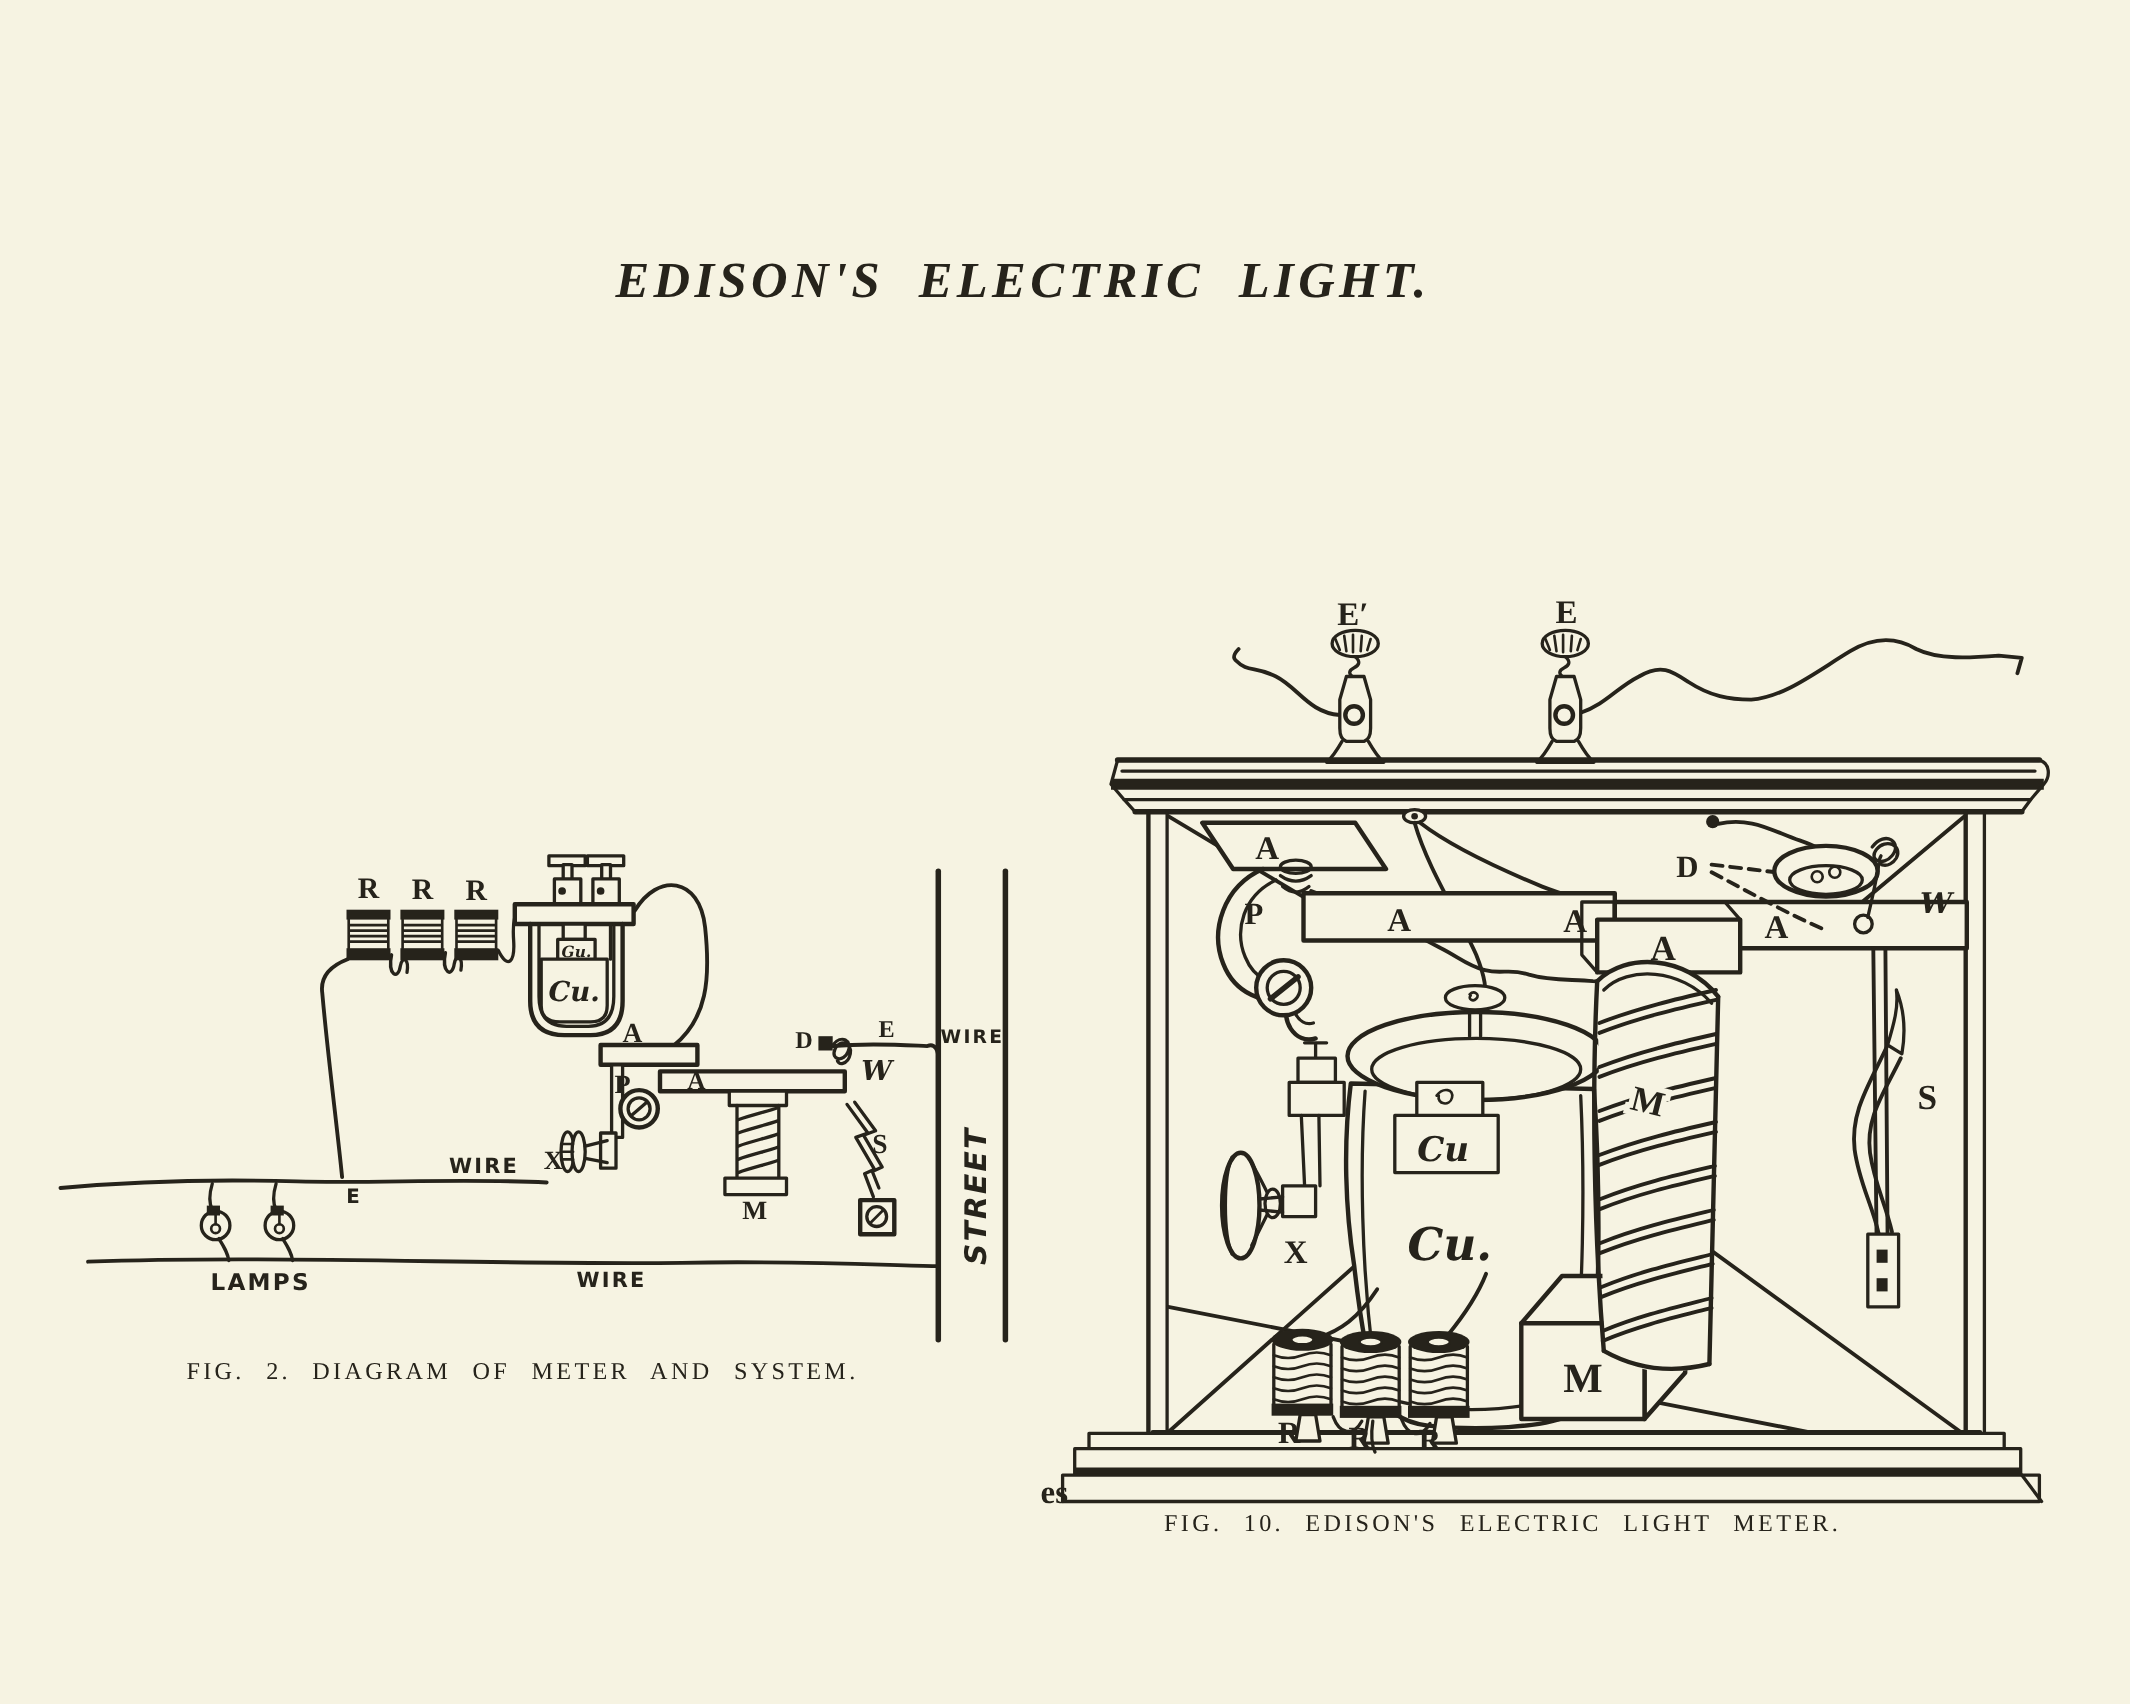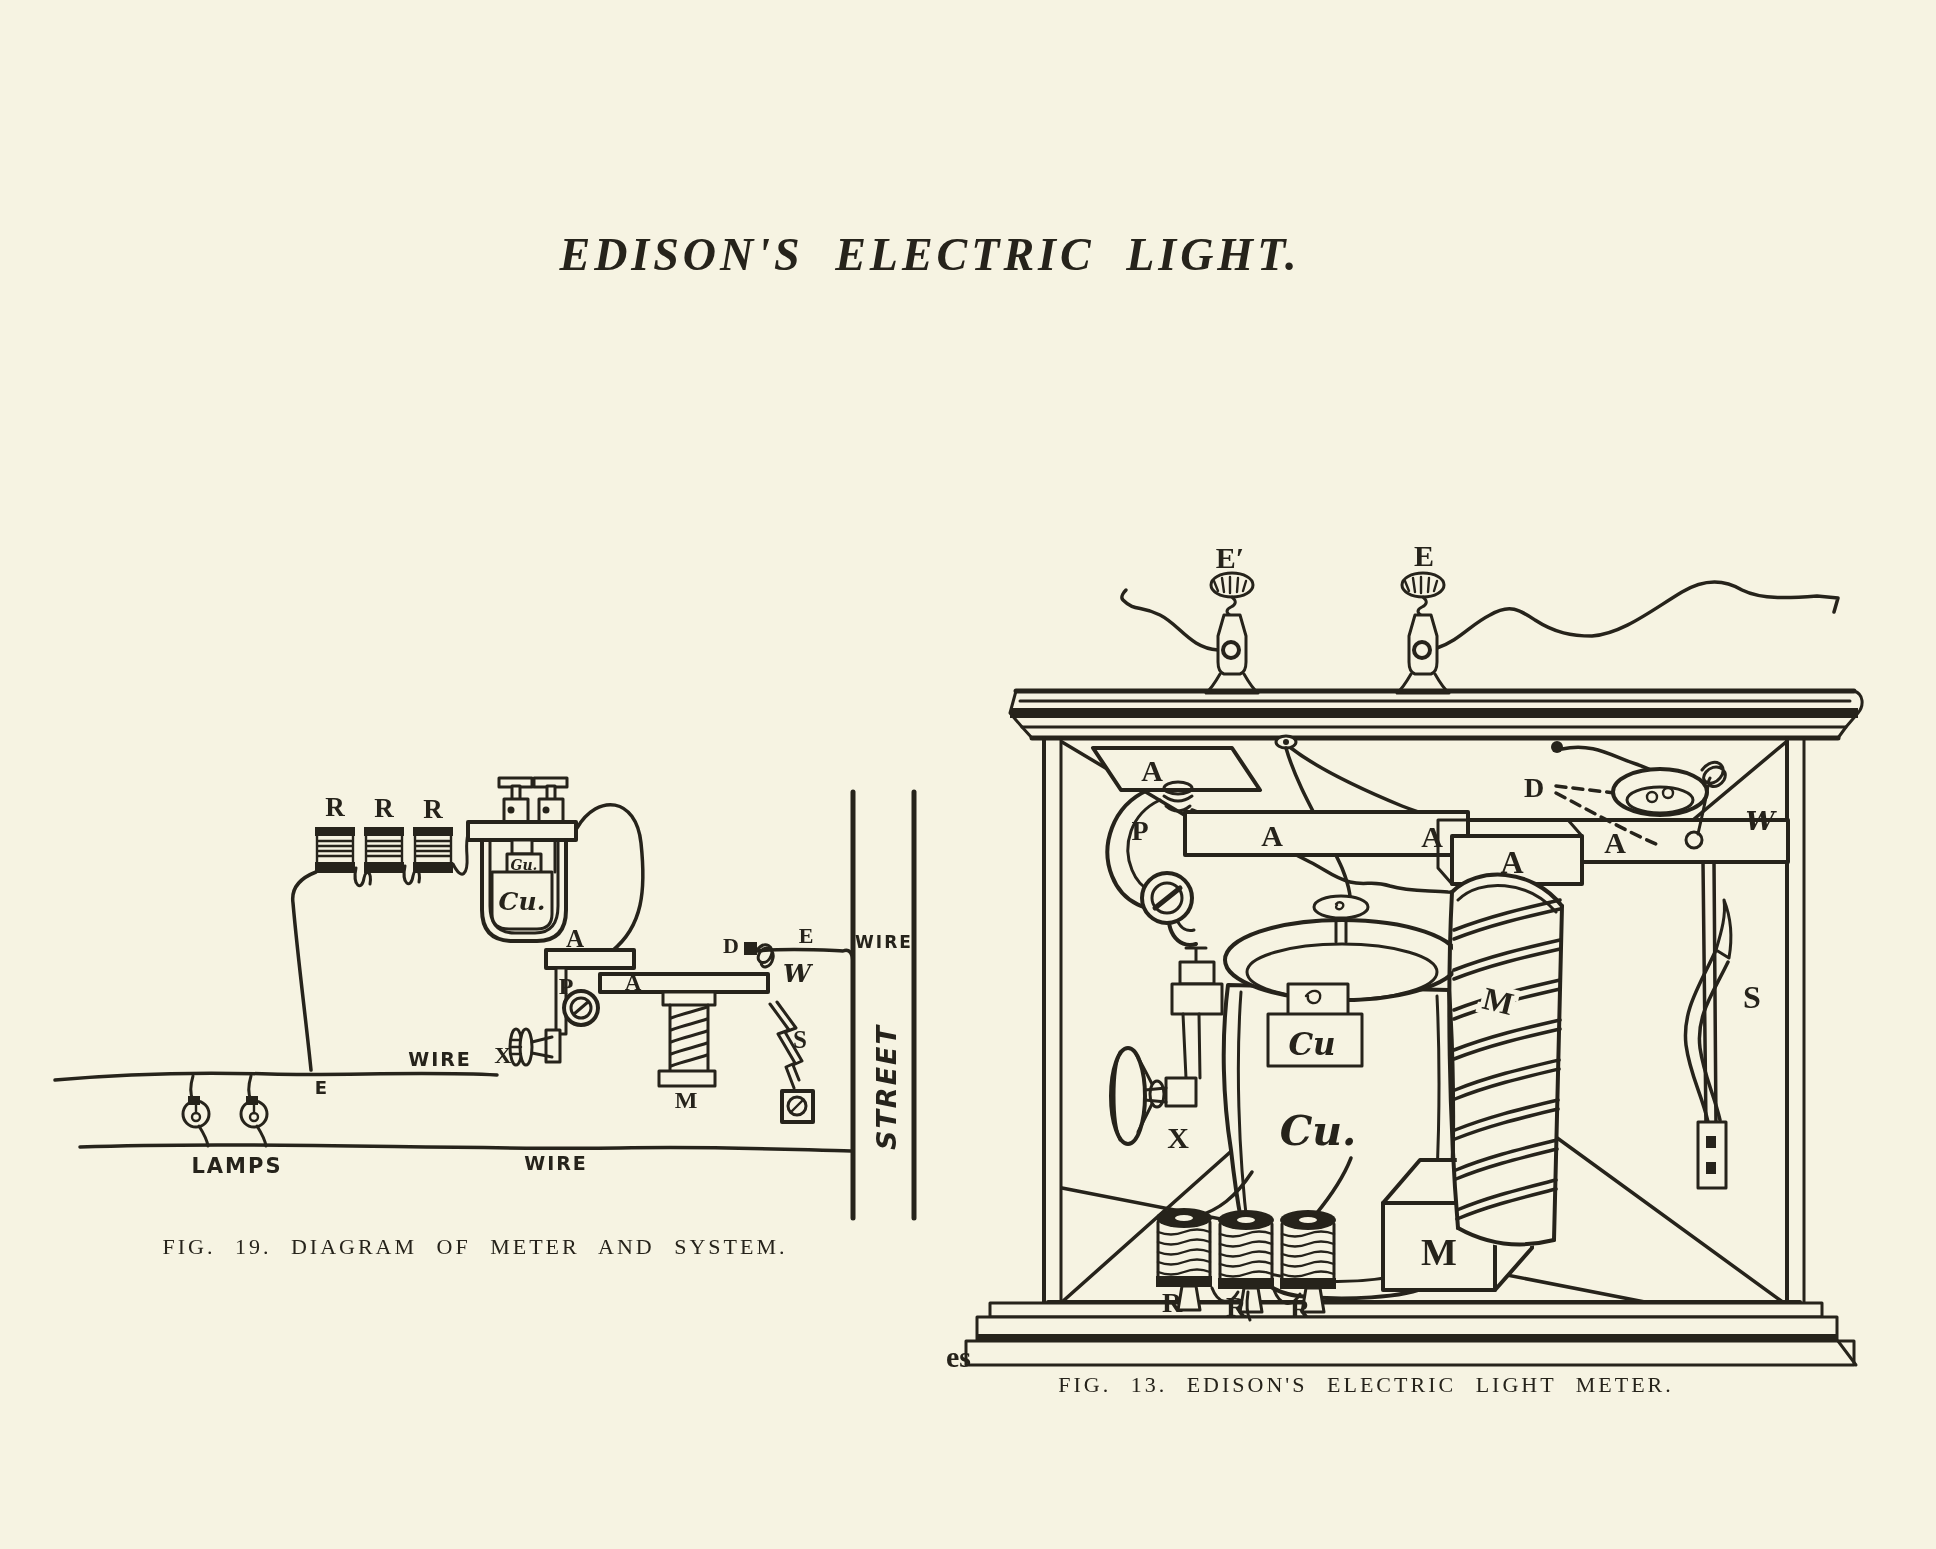--- a/index.html
+++ b/index.html
@@ -378,17 +378,17 @@
         <path class="ln3" d="M1212 1288 C1218 1304 1230 1306 1238 1292"></path>
         <path class="ln3" d="M1274 1290 C1280 1306 1292 1308 1300 1294"></path>
         <path class="ln3" d="M1248 1292 C1246 1306 1247 1314 1250 1320"></path>
         <text class="lbl" x="1172" y="1312" font-size="28" text-anchor="middle">R</text>
         <text class="lbl" x="1236" y="1316" font-size="28" text-anchor="middle">R</text>
         <text class="lbl" x="1300" y="1318" font-size="28" text-anchor="middle">R</text>
       </g>
     </g>
   </svg>
 
-  <div class="caption fig12">FIG. 19. DIAGRAM OF METER AND SYSTEM.</div>
-  <div class="caption fig13">FIG. 13. EDISON'S ELECTRIC LIGHT METER.</div>
+  <div class="caption fig12">FIG. 2. DIAGRAM OF METER AND SYSTEM.</div>
+  <div class="caption fig13">FIG. 10. EDISON'S ELECTRIC LIGHT METER.</div>
   <div class="edge-fragment">es</div>
 
 </div>
 
 </body></html>

